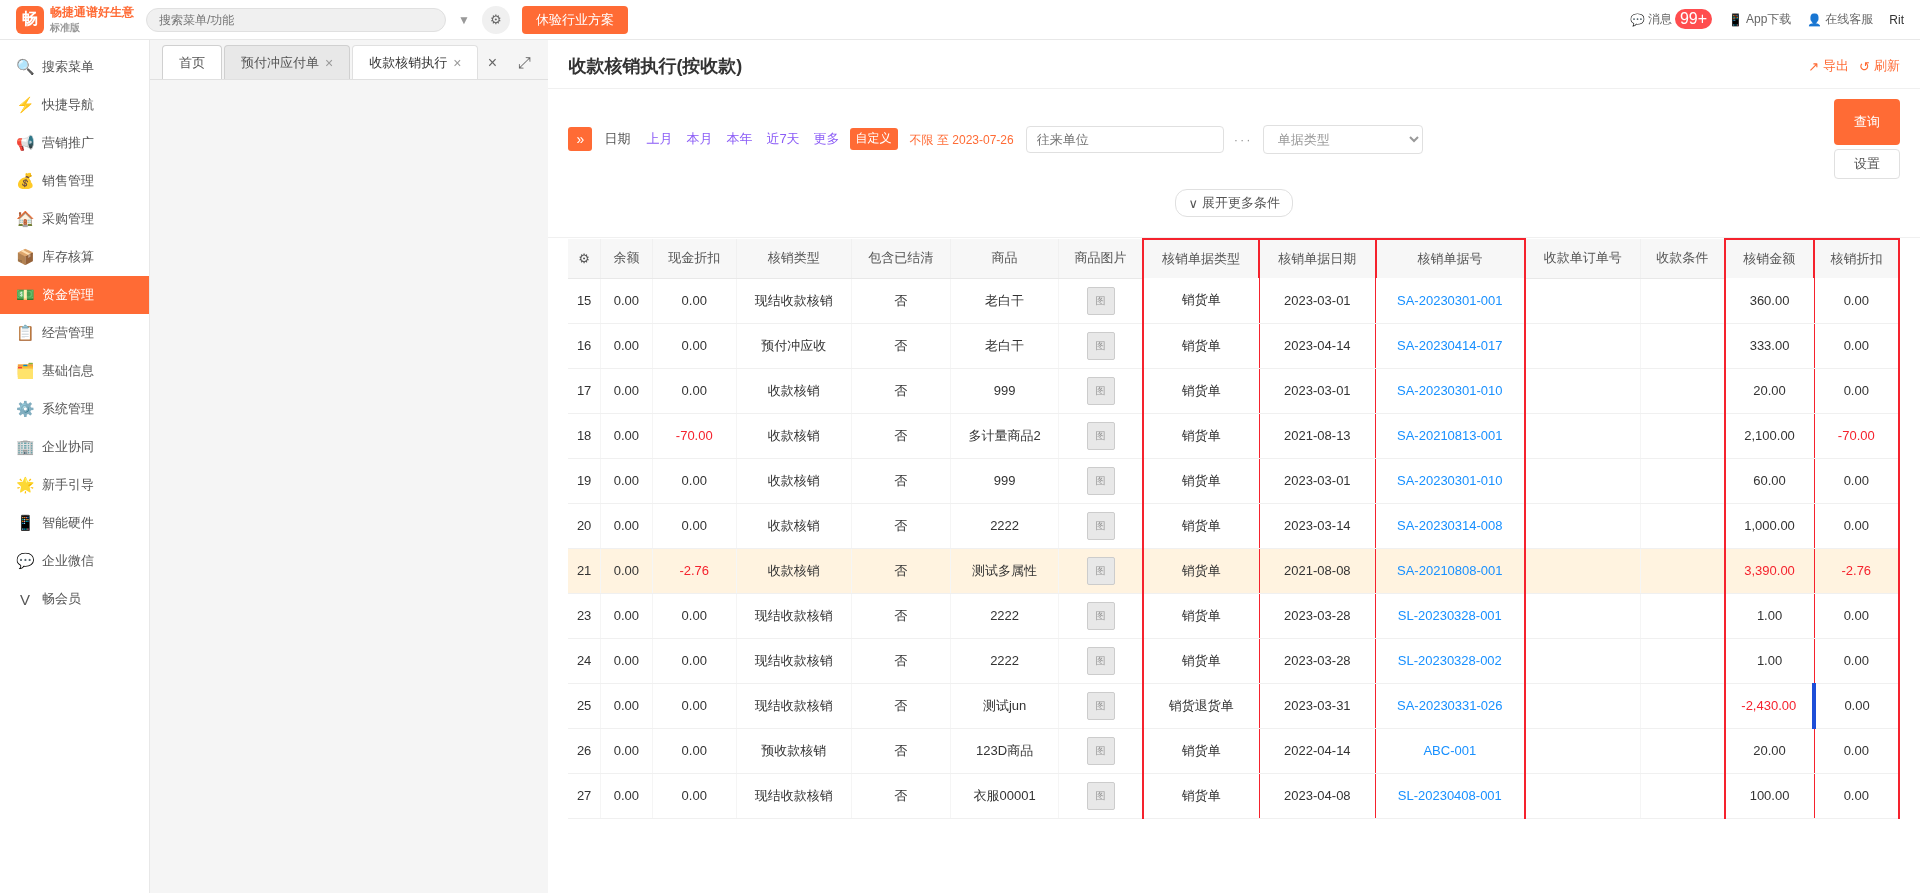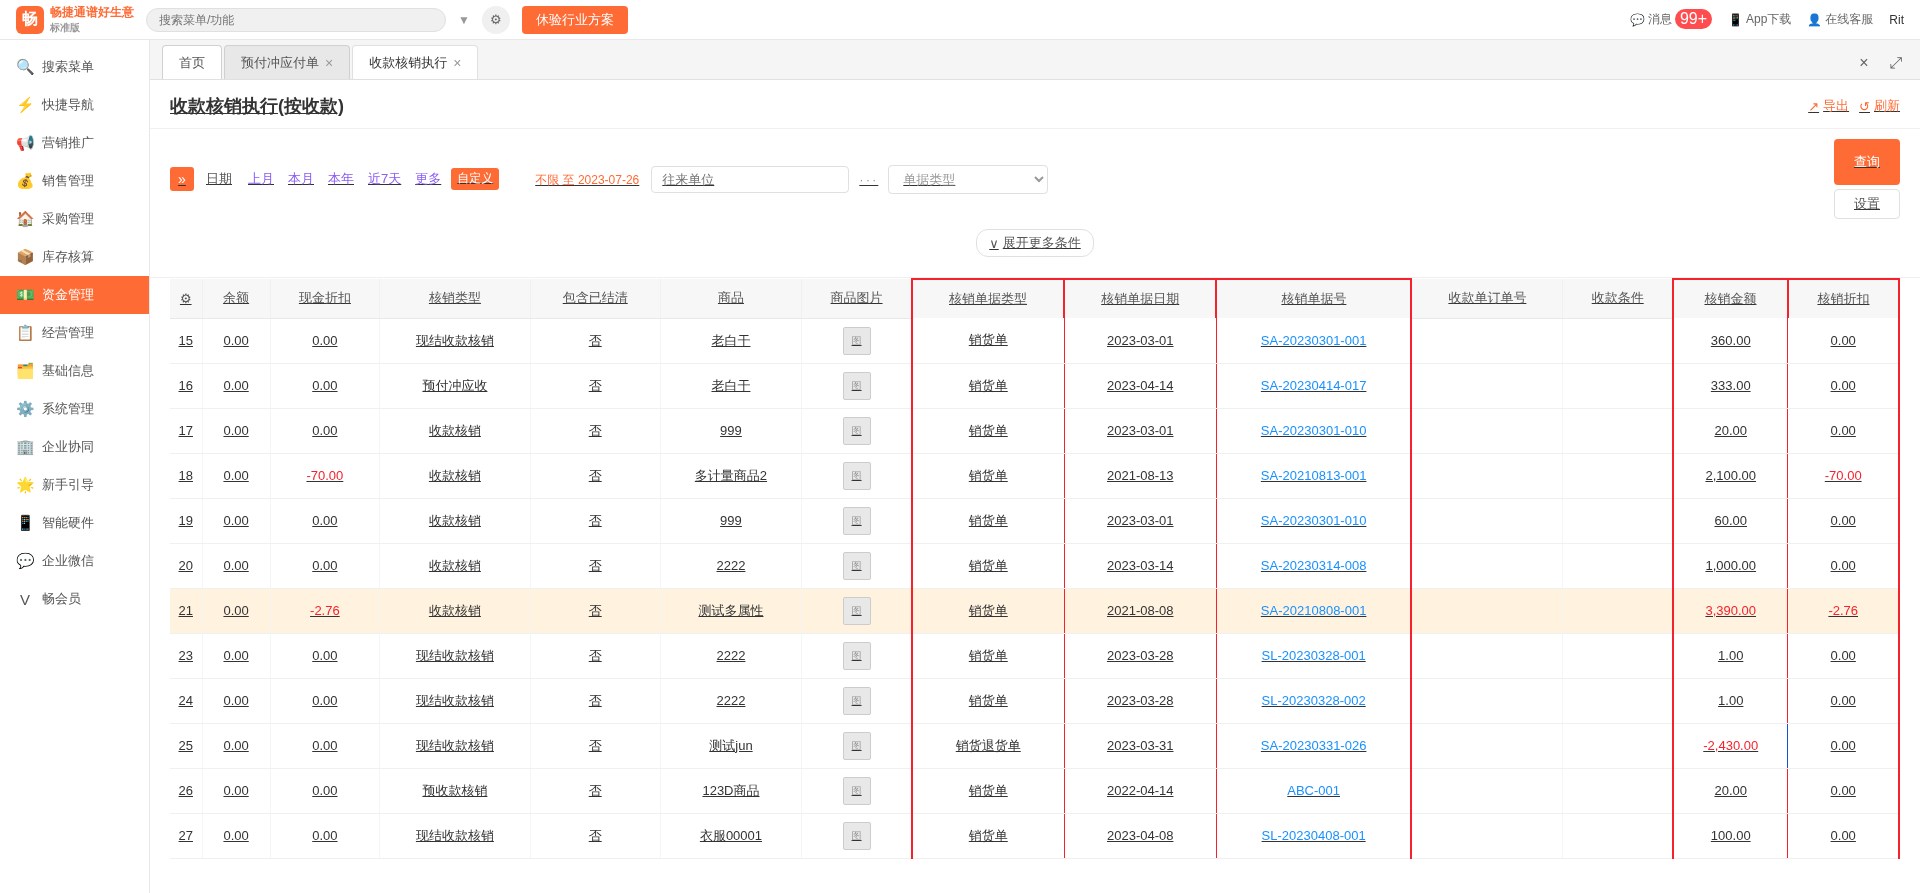--- a/index.html
+++ b/index.html
@@ -21,34 +21,34 @@
     .main-layout { display: flex; height: calc(893px - 40px); }
 
     
     .sidebar { width: 150px; background: #fff; border-right: 1px solid #e8e8e8; padding: 8px 0; flex-shrink: 0; overflow-y: auto; }
     .sidebar-item { display: flex; align-items: center; gap: 8px; padding: 10px 16px; cursor: pointer; color: #555; font-size: 13px; }
     .sidebar-item.active { background: #ff6b35; color: #fff; border-radius: 0; }
     .sidebar-item.active .sidebar-icon { color: #fff; }
     .sidebar-icon { font-size: 15px; width: 18px; text-align: center; }
 
     
-    .content-area { flex: 1; display: flex; flex-direction: column; overflow: hidden; }
+    .content-area { flex: 1; display: flex; flex-direction: row; overflow: hidden; }
 
     
     .tab-bar { height: 40px; background: #f5f5f5; border-bottom: 1px solid #e0e0e0; display: flex; align-items: flex-end; padding: 0 12px; gap: 0; }
     .tab { height: 34px; padding: 0 16px; display: flex; align-items: center; gap: 6px; background: #e8e8e8; border: 1px solid #d0d0d0; border-bottom: none; border-radius: 4px 4px 0 0; font-size: 13px; cursor: pointer; color: #555; margin-right: 2px; }
     .tab.active { background: #fff; color: #333; border-color: #e0e0e0; }
     .tab .tab-close { color: #999; font-size: 14px; cursor: pointer; }
     .tab.home { background: #fff; }
     .tab-spacer { flex: 1; }
     .tab-actions { display: flex; align-items: center; gap: 8px; padding-bottom: 4px; }
     .tab-action-btn { width: 24px; height: 24px; display: flex; align-items: center; justify-content: center; cursor: pointer; color: #666; font-size: 16px; }
 
     
-    .page-content { flex: 1; overflow: hidden; background: #fff; padding: 0; display: flex; flex-direction: column; text-decoration: underline; }
+    .page-content { flex: 1; overflow: hidden; background: #fff; padding: 0; display: flex; flex-direction: column; }
 
     
     .page-header { padding: 14px 20px 10px; display: flex; align-items: center; justify-content: space-between; border-bottom: 1px solid #f0f0f0; }
     .page-title { font-size: 18px; font-weight: bold; color: #333; }
     .page-header-actions { display: flex; gap: 10px; }
     .header-action-btn { display: flex; align-items: center; gap: 4px; color: #ff6b35; font-size: 13px; cursor: pointer; }
 
     
     .filter-area { padding: 10px 20px; background: #fff; border-bottom: 1px solid #f0f0f0; }
     .filter-row { display: flex; align-items: center; gap: 12px; flex-wrap: wrap; }
@@ -230,21 +230,21 @@
           <button class="expand-btn">»</button>
           <span class="filter-label">日期</span>
           <div class="filter-date-links">
             <span class="filter-date-link">上月</span>
             <span class="filter-date-link">本月</span>
             <span class="filter-date-link">本年</span>
             <span class="filter-date-link">近7天</span>
             <span class="filter-date-link">更多</span>
             <span class="filter-date-custom">自定义</span>
           </div>
-          <div style="display:flex;flex-direction:column;justify-content:center;margin-left:24px;">
+          <div style="display:flex;flex-direction:column;justify-content:center;">
             <div class="filter-date-range">不限 至 2023-07-26</div>
           </div>
           <div style="flex:1;display:flex;align-items:center;gap:10px;">
             <input class="filter-input" type="text" placeholder="往来单位" style="">
             <span class="filter-dots">···</span>
             <select class="filter-select">
               <option value="">单据类型</option>
             </select>
           </div>
           <div class="filter-right-btns">
@@ -451,21 +451,21 @@
     <td>否</td>
     <td>测试jun</td>
     <td>
                   <div style="width:28px;height:28px;background:#e8e8e8;border:1px solid #ccc;border-radius:2px;margin:auto;display:flex;align-items:center;justify-content:center;font-size:10px;color:#999;">图</div>
                 </td>
     <td style="border-left: 2px solid #f5222d; border-right: 1px solid #f5222d;">销货退货单</td>
     <td style="border-right: 1px solid #f5222d;">2023-03-31</td>
     <td style="border-right: 2px solid #f5222d;"><a class="text-link">SA-20230331-026</a></td>
     <td></td>
     <td></td>
-    <td style="color: #f5222d; border-left: 2px solid #f5222d; border-right: 1px solid #1d4ed8;color:#f5222d;">-2,430.00</td>
+    <td style="color: #f5222d; border-left: 2px solid #f5222d; border-right: 4px solid #1d4ed8;color:#f5222d;">-2,430.00</td>
     <td style="border-right: 2px solid #f5222d;">0.00</td>
   </tr>
               <tr>
     <td>26</td>
     <td>0.00</td>
     <td style="">0.00</td>
     <td>预收款核销</td>
     <td>否</td>
     <td>123D商品</td>
     <td>

